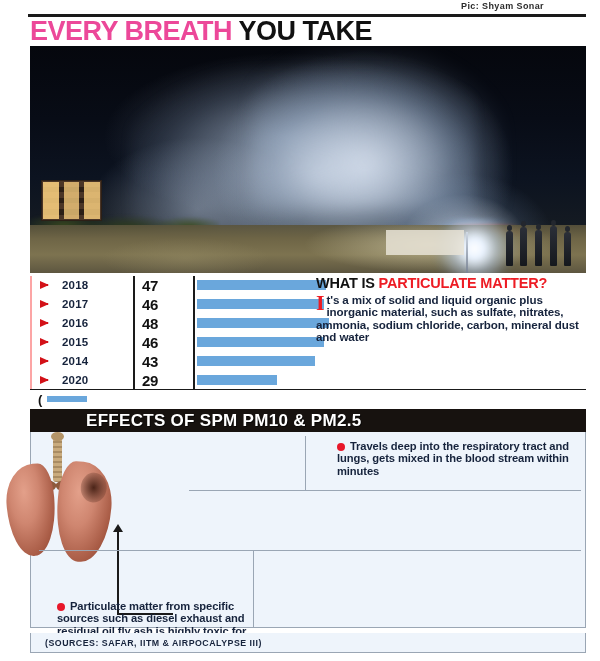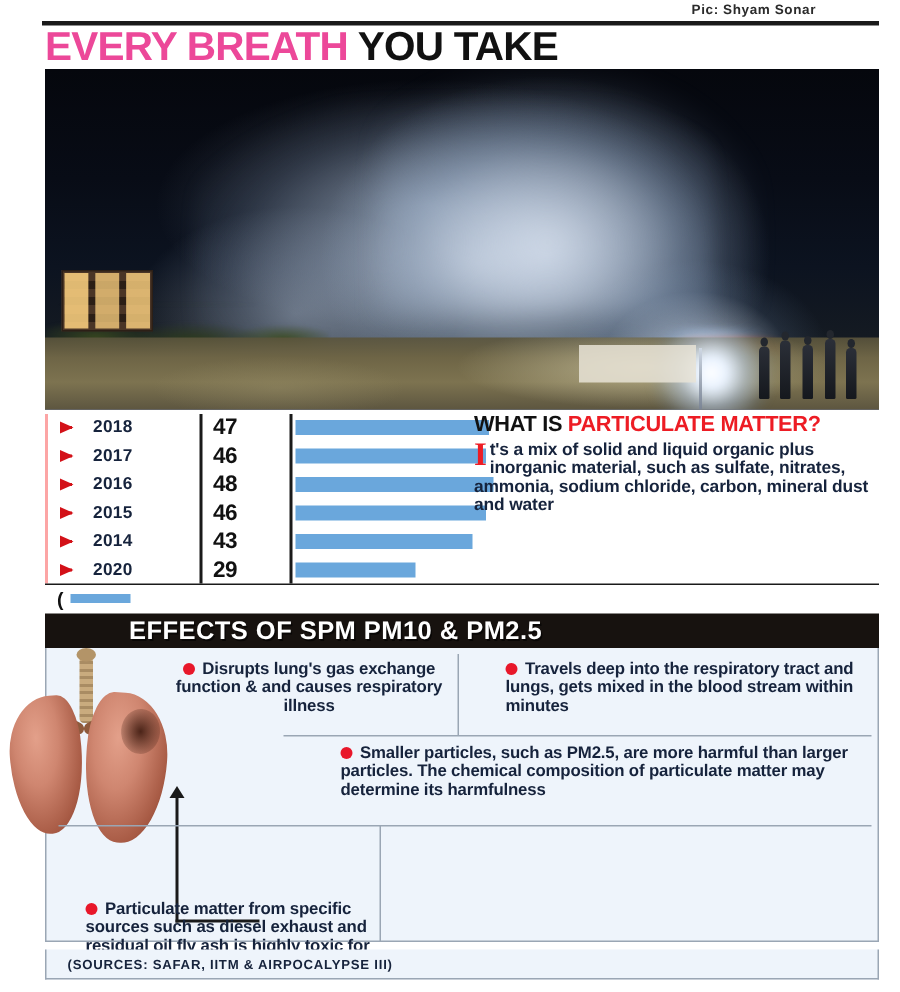--- a/index.html
+++ b/index.html
@@ -374,29 +374,23 @@
       <div class="lung l"></div>
       <div class="lung r"></div>
     </div>
     <div class="up-arrow"></div>
 
     <div class="hsep1"></div>
     <div class="hsep2"></div>
     <div class="hsep4"></div>
     <div class="hsep3"></div>
 
-    <div class="cell c1">
-      <span class="dot"></span><span>Disrupts lung's gas exchange function &amp; and causes respiratory illness</span>
-    </div>
     <div class="cell c2">
       <span class="dot"></span><span>Travels deep into the respiratory tract and lungs, gets mixed in the blood stream within minutes</span>
     </div>
-    <div class="cell c3">
-      <span class="dot"></span><span>Smaller particles, such as PM2.5, are more harmful than larger particles. The chemical composition of particulate matter may determine its harmfulness</span>
-    </div>
     <div class="cell c4">
       <span class="dot"></span><span>Particulate matter from specific sources such as diesel exhaust and residual oil fly ash is highly toxic for airway cells</span>
     </div>
   </div>
 
   <div class="sources">
     <span>(SOURCES: SAFAR, IITM &amp; AIRPOCALYPSE III)</span>
   </div>
 
 </div>

